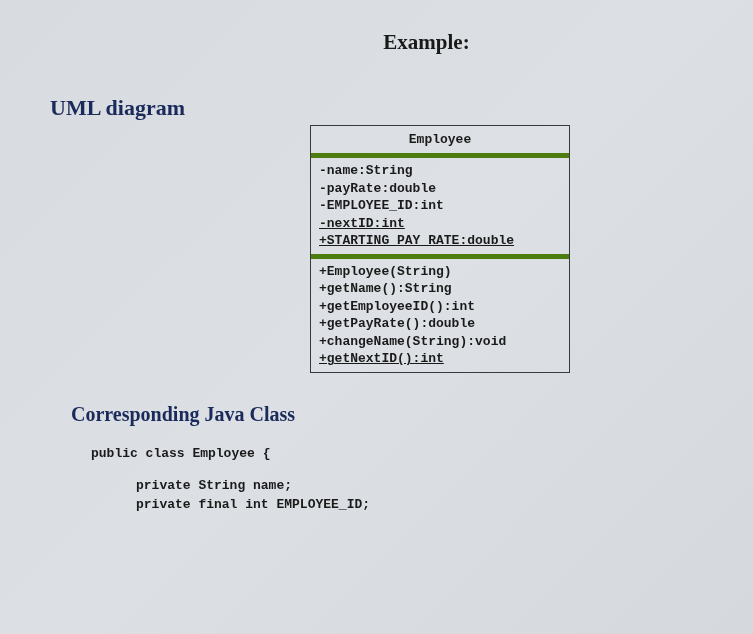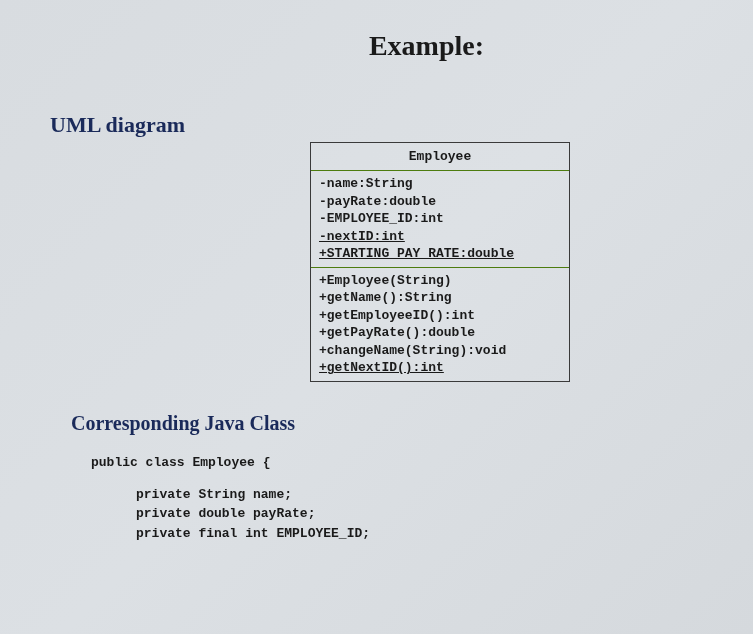--- a/index.html
+++ b/index.html
@@ -11,45 +11,45 @@
       width: 753px;
       height: 634px;
       background: linear-gradient(135deg, #d8dce0 0%, #dce0e4 50%, #d5d9dd 100%);
       font-family: "Times New Roman", Times, serif;
       padding: 30px 50px;
       position: relative;
       overflow: hidden;
     }
     .page-title {
       text-align: center;
-      font-size: 28px;
+      font-size: 21px;
       font-weight: bold;
       color: #1a1a1a;
-      margin-bottom: 50px;
+      margin-bottom: 40px;
       margin-left: 100px;
     }
     .section-title {
       font-size: 22px;
       font-weight: bold;
       color: #1a2a5a;
       margin-bottom: 4px;
     }
     .uml-box {
       border: 1px solid #3a3a3a;
       width: 260px;
       margin-left: 260px;
       margin-bottom: 30px;
       background: rgba(255,255,255,0.05);
       font-family: "Courier New", Courier, monospace;
       font-size: 13px;
       font-weight: bold;
       color: #1a1a1a;
     }
     .uml-section {
-      border-bottom: 1px solid #4d7c0f;
+      border-bottom: 5px solid #4d7c0f;
       padding: 4px 8px;
     }
     .uml-section:last-child {
       border-bottom: none;
     }
     .uml-name {
       text-align: center;
       padding: 6px;
     }
     .uml-line {
@@ -106,17 +106,16 @@
     </div>
 </div>
 
 <div class="code-section">
   <div class="code-title">Corresponding Java Class</div>
   <div class="code">
     <div>public class Employee {</div>
     <div style="height:12px"></div>
     <div class="code-indent" id="java-lines">
         <div>private String name;</div>
-        <div>private double payRate;</div>
         <div>private final int EMPLOYEE_ID;</div>
       </div>
   </div>
 </div>
 
 </body></html>

